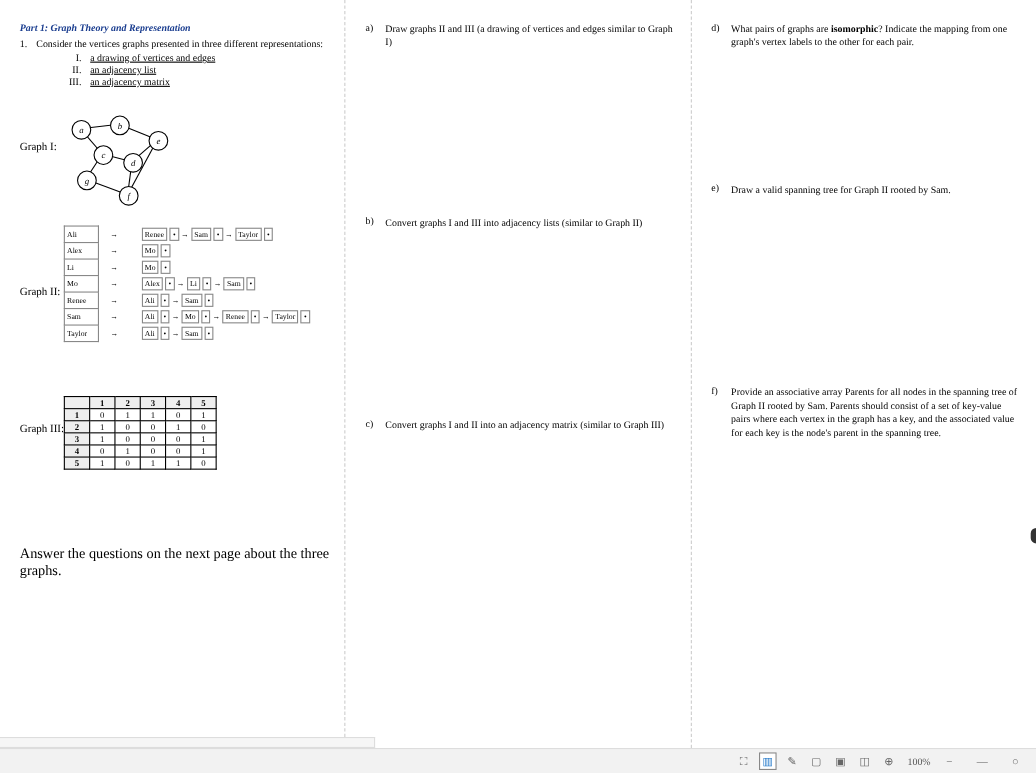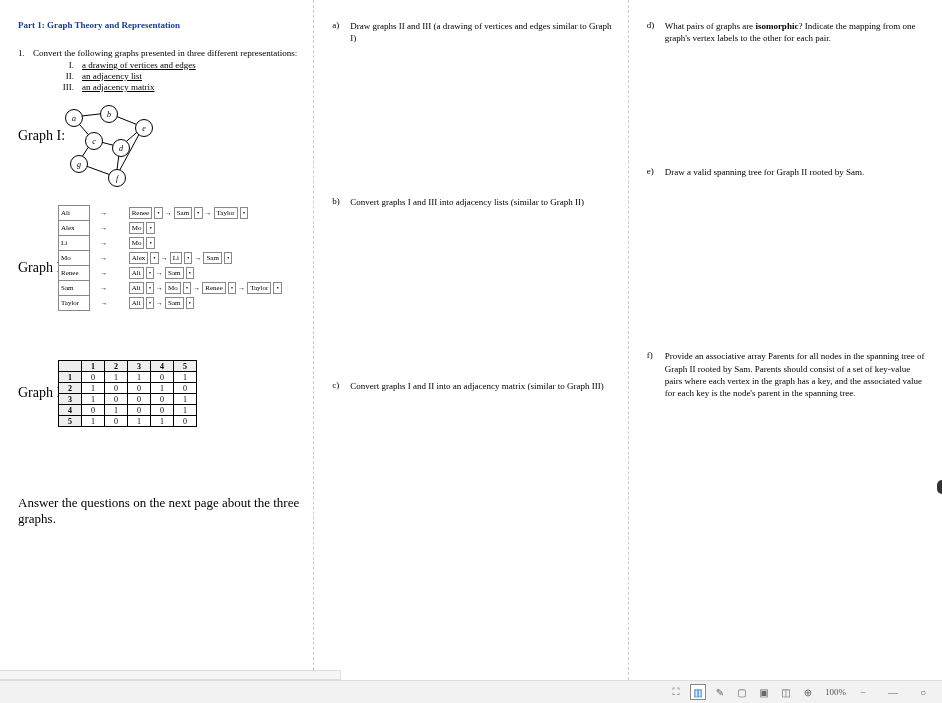--- a/index.html
+++ b/index.html
@@ -22,29 +22,30 @@
   .page {
     flex: 1;
     padding: 20px 12px 10px 18px;
     box-sizing: border-box;
     border-right: 1px dashed #ccc;
     position: relative;
   }
   .page:last-child { border-right: none; }
   .part-title {
     color: #1a3d8f;
+    font-style: italic;
     font-weight: bold;
     font-size: 9px;
-    margin-bottom: 18px;
+    margin-bottom: 5px;
   }
   .q-intro { margin-bottom: 2px; }
   .sub-list { margin-left: 36px; }
   .sub-list div { margin-bottom: 1px; text-decoration: underline; }
   .roman { display:inline-block; width:20px; text-align:right; margin-right:8px;}
-  .glabel { position:absolute; left:18px; font-size:14px;}
+  .glabel { position:absolute; left:18px; font-size:10px;}
   .graph1-wrap { position:absolute; left:58px; top:100px; width:130px; height:90px;}
   .node { position:absolute; width:16px; height:16px; border:1px solid #000; border-radius:50%; background:#fff; display:flex; align-items:center; justify-content:center; font-size:8px; font-style:italic;}
   svg.edges { position:absolute; left:0; top:0; }
   .graph2-wrap { position:absolute; left:58px; top:205px; width:200px; height:115px;}
   .adj-table { border-collapse:collapse; font-size:7px; }
   .adj-table td { border:1px solid #888; padding:0 10px; height:14px; text-align:center; background:#fff;}
   .adj-table td.head { width:26px; text-align:left; padding-left:2px;}
   .adj-table td.arrow-cell { border:none; width:14px; font-size:7px;}
   .llbox { border:1px solid #888; padding:0 2px; margin:0 1px; font-size:7px; display:inline-flex; align-items:center; height:10px; background:#fff;}
   .llarr { font-size:7px; margin:0 1px;}
@@ -74,21 +75,21 @@
 </style>
 </head>
 <body>
 
 <div class="pages">
 
   <div class="page">
     <div class="part-title">Part 1: Graph Theory and Representation</div>
     <div class="q-intro">
       <span>1.</span>
-      <span style="margin-left:6px">Convert the following graphs presented in three different representations:</span>
+      <span style="margin-left:6px">Consider the vertices graphs presented in three different representations:</span>
     </div>
     <div class="sub-list">
       <div><span class="roman">I.</span><span>a drawing of vertices and edges</span></div>
       <div><span class="roman">II.</span><span>an adjacency list</span></div>
       <div><span class="roman">III.</span><span>an adjacency matrix</span></div>
     </div>
 
     <div class="glabel" style="top:128px">Graph I:</div>
     <div class="graph1-wrap">
       <svg class="edges" width="130" height="90">

